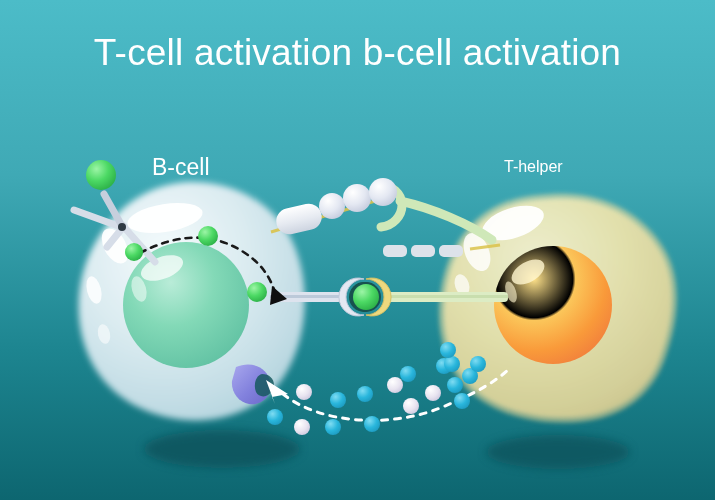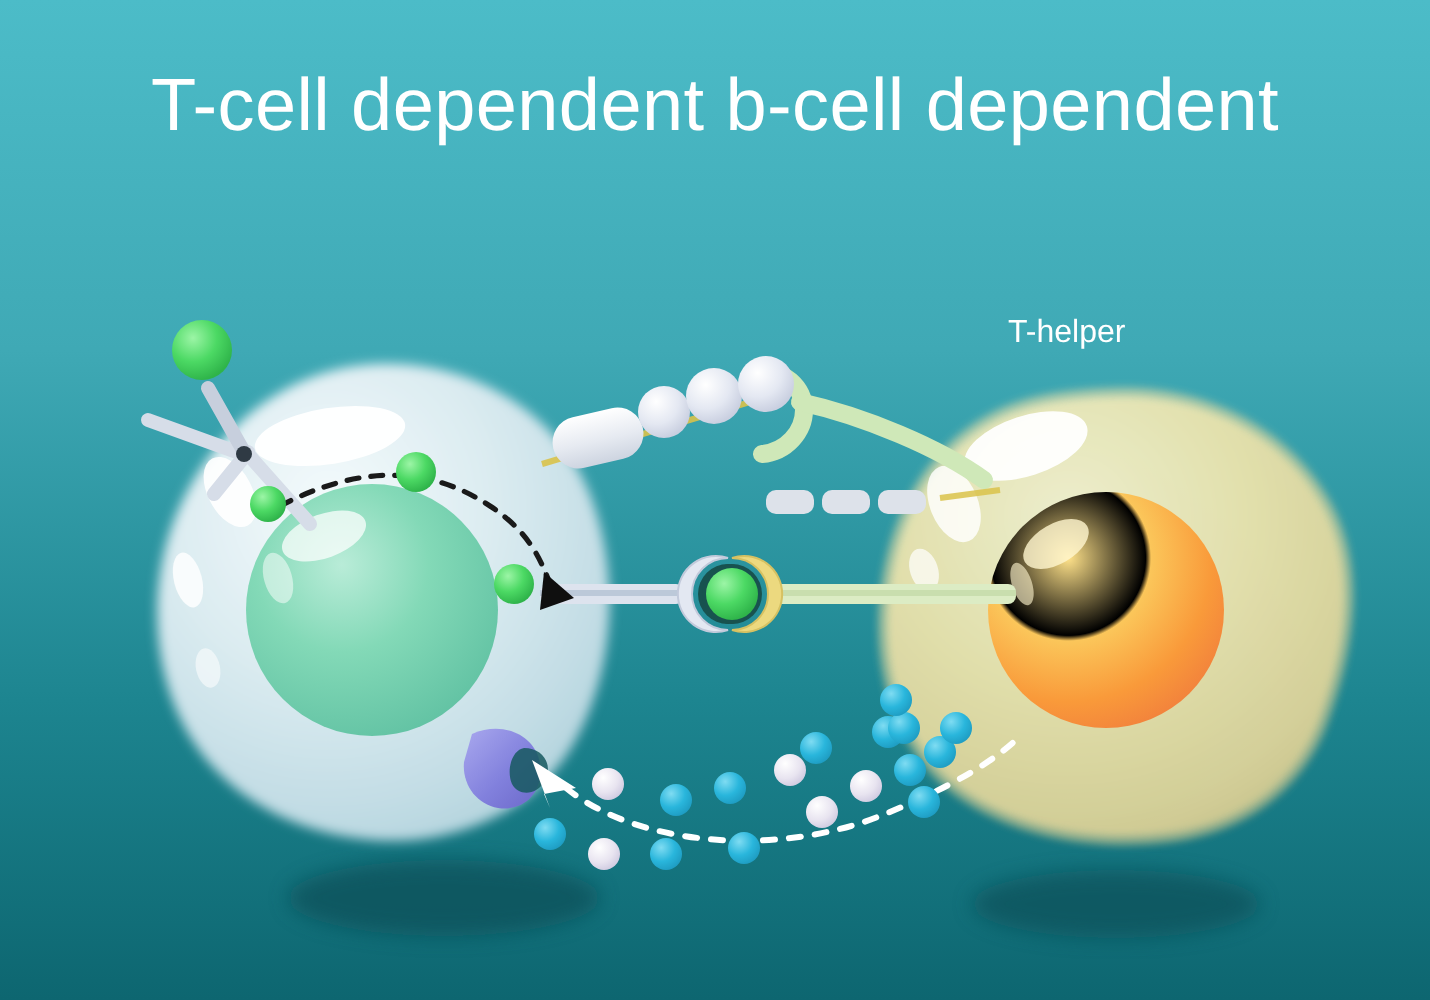--- a/index.html
+++ b/index.html
@@ -247,16 +247,17 @@
       <circle cx="444" cy="366" r="8" fill="url(#cytoCyan)"></circle>
       <circle cx="455" cy="385" r="8" fill="url(#cytoCyan)"></circle>
       <circle cx="452" cy="364" r="8" fill="url(#cytoCyan)"></circle>
       <circle cx="462" cy="401" r="8" fill="url(#cytoCyan)"></circle>
       <circle cx="448" cy="350" r="8" fill="url(#cytoCyan)"></circle>
       <circle cx="470" cy="376" r="8" fill="url(#cytoCyan)"></circle>
       <circle cx="478" cy="364" r="8" fill="url(#cytoCyan)"></circle>
     </g>
   </svg>
 
-  <div class="label" id="title">T-cell dependent b-cell dependent</div>
+  <div class="label" id="title">T-cell activation b-cell activation</div>
+  <div class="label" id="label-bcell">B-cell</div>
   <div class="label" id="label-thelper">T-helper</div>
 
 </div>
 
 </body></html>

